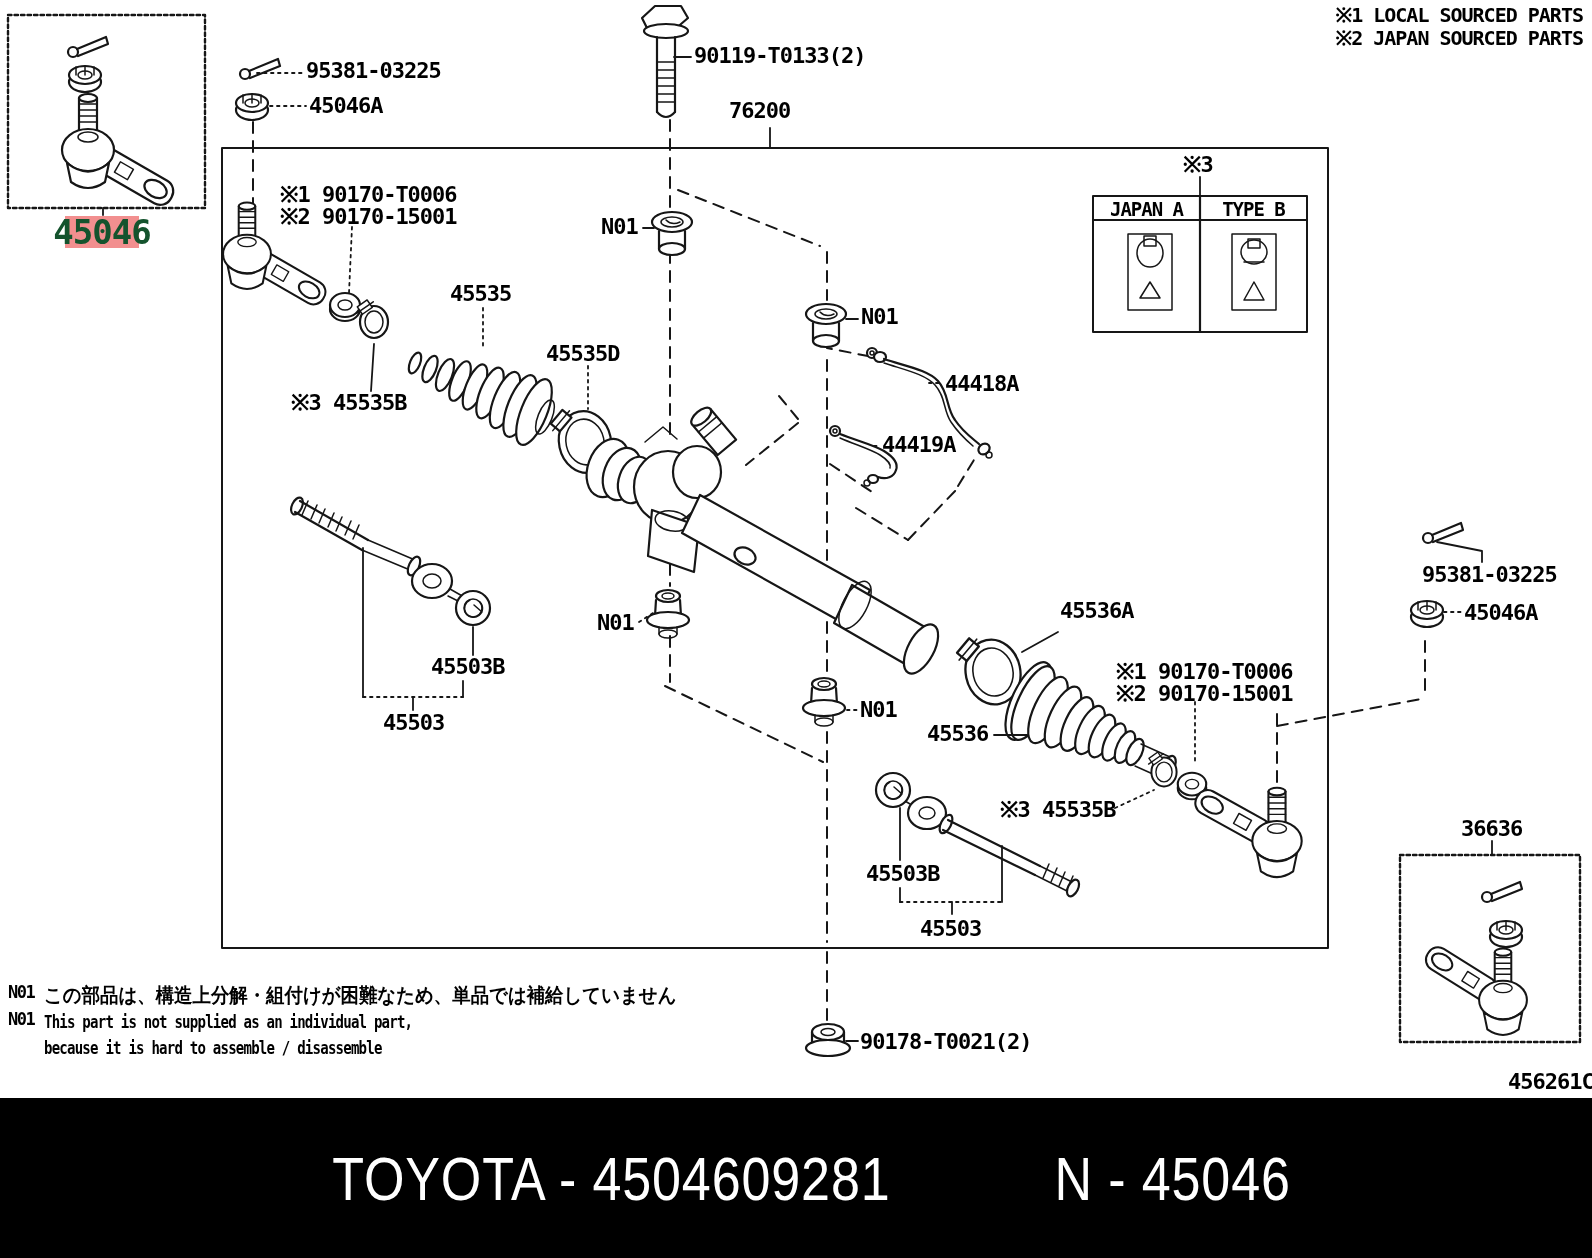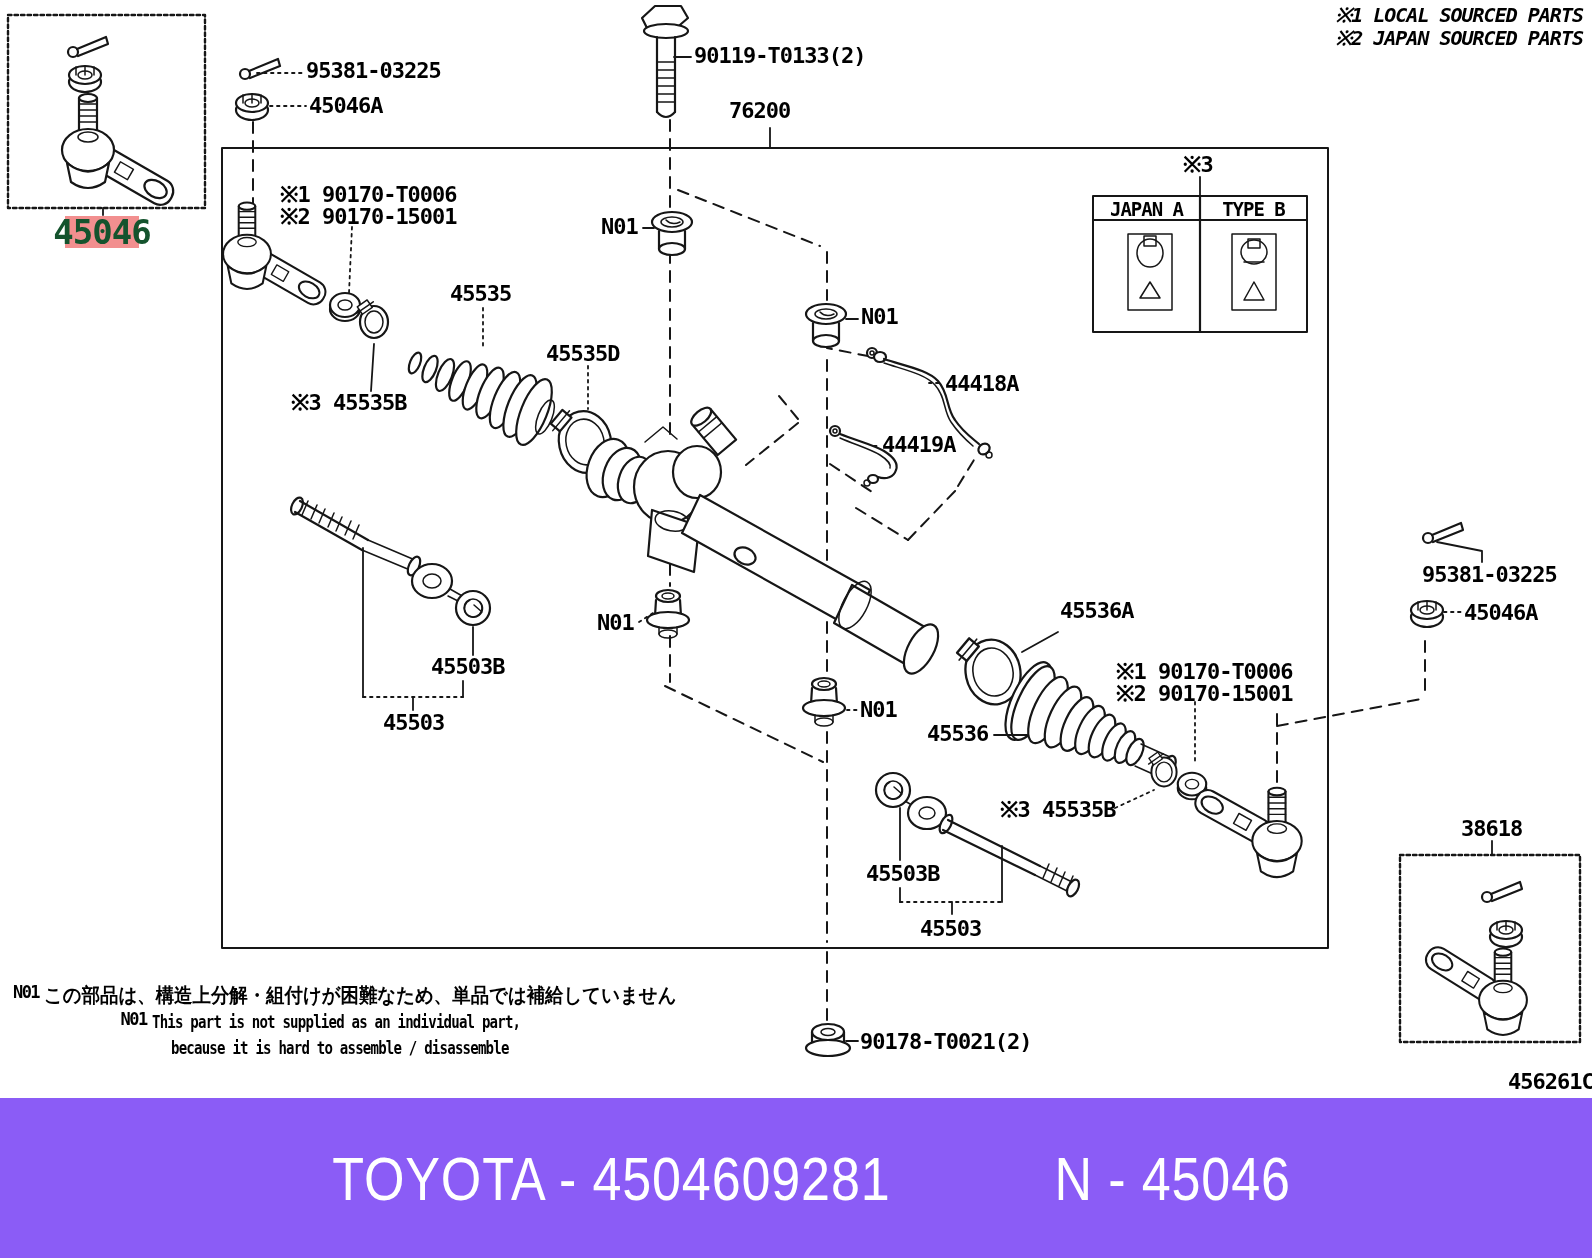--- a/index.html
+++ b/index.html
@@ -11,37 +11,37 @@
   .fw{fill:#ffffff;}
   .thin{stroke-width:1.5;}
   .ldr{stroke-width:1.8;}
   .dash{stroke-dasharray:11 8;stroke-width:2;}
   .dot{stroke-dasharray:2.5 4.5;stroke-width:1.8;}
   .boxdash{stroke-dasharray:3.5 3;stroke-width:2.4;}
   .mainbox{stroke-width:2;}
   .callout{position:absolute;font-weight:bold;font-size:22px;letter-spacing:-1px;
            color:#000;white-space:nowrap;line-height:1;}
   .note{position:absolute;font-weight:bold;font-size:20px;letter-spacing:-1px;color:#000;
-        text-align:right;line-height:23px;white-space:nowrap;font-style:italic;}
+        text-align:right;line-height:23px;white-space:nowrap;}
   .typelabel{position:absolute;font-weight:bold;font-size:19px;letter-spacing:-1px;color:#000;
              text-align:center;line-height:22px;}
   .highlight{position:absolute;left:65px;top:216px;width:74px;height:32px;
              background:#f28f8f;display:flex;align-items:center;justify-content:center;}
   .highlight span{font-weight:bold;font-size:34px;letter-spacing:-1px;color:#14532d;}
   .footnote{position:absolute;left:8px;top:982px;color:#000;}
-  .fn-row{position:relative;white-space:nowrap;text-align:center;}
+  .fn-row{position:relative;white-space:nowrap;}
   .fn-tag{display:inline-block;font-weight:bold;font-size:17px;letter-spacing:-1.5px;
           vertical-align:top;width:36px;}
   .fn-jp{display:inline-block;font-family:"DejaVu Sans",sans-serif;font-weight:bold;
          font-size:20px;letter-spacing:0;transform:scaleX(.92);transform-origin:left top;}
   .fn-en{display:inline-block;font-weight:bold;font-size:18px;letter-spacing:-1px;
          transform:scaleX(.78);transform-origin:left top;line-height:26px;}
   .code{position:absolute;left:1508px;top:1069px;font-weight:bold;font-size:22px;
         letter-spacing:-1px;color:#000;}
-  .footer{position:absolute;left:0;top:1098px;width:1592px;height:160px;background:#8b5cf6;
+  .footer{position:absolute;left:0;top:1098px;width:1592px;height:160px;background:#000000;
           display:flex;align-items:center;justify-content:center;gap:88px;}
   .footer span{font-family:"Liberation Sans",sans-serif;font-size:62px;color:#fff;
                letter-spacing:1px;transform:scaleX(.84);white-space:nowrap;}
 </style>
 </head>
 <body>
 
 <div class="stage">
 
 <svg width="1592" height="1258" viewBox="0 0 1592 1258">
@@ -382,21 +382,21 @@
 <div class="callout" style="left:1060px;top:600px">45536A</div>
 <div class="callout" style="left:927px;top:723px">45536</div>
 <div class="callout" style="left:1116px;top:661px">※1 90170-T0006</div>
 <div class="callout" style="left:1116px;top:683px">※2 90170-15001</div>
 <div class="callout" style="left:1000px;top:799px">※3 45535B</div>
 <div class="callout" style="left:866px;top:863px">45503B</div>
 <div class="callout" style="left:920px;top:918px">45503</div>
 <div class="callout" style="left:860px;top:1031px">90178-T0021(2)</div>
 <div class="callout" style="left:1422px;top:564px">95381-03225</div>
 <div class="callout" style="left:1464px;top:602px">45046A</div>
-<div class="callout" style="left:1461px;top:818px">38618</div>
+<div class="callout" style="left:1461px;top:818px">36636</div>
 
 <div class="note" style="right:9px;top:4px">
   <div>※1 LOCAL SOURCED PARTS</div>
   <div>※2 JAPAN SOURCED PARTS</div>
 </div>
 
 <div class="callout" style="left:1183px;top:154px">※3</div>
 <div class="typelabel" style="left:1094px;top:198px;width:105px">JAPAN A</div>
 <div class="typelabel" style="left:1201px;top:198px;width:105px">TYPE B</div>
 

